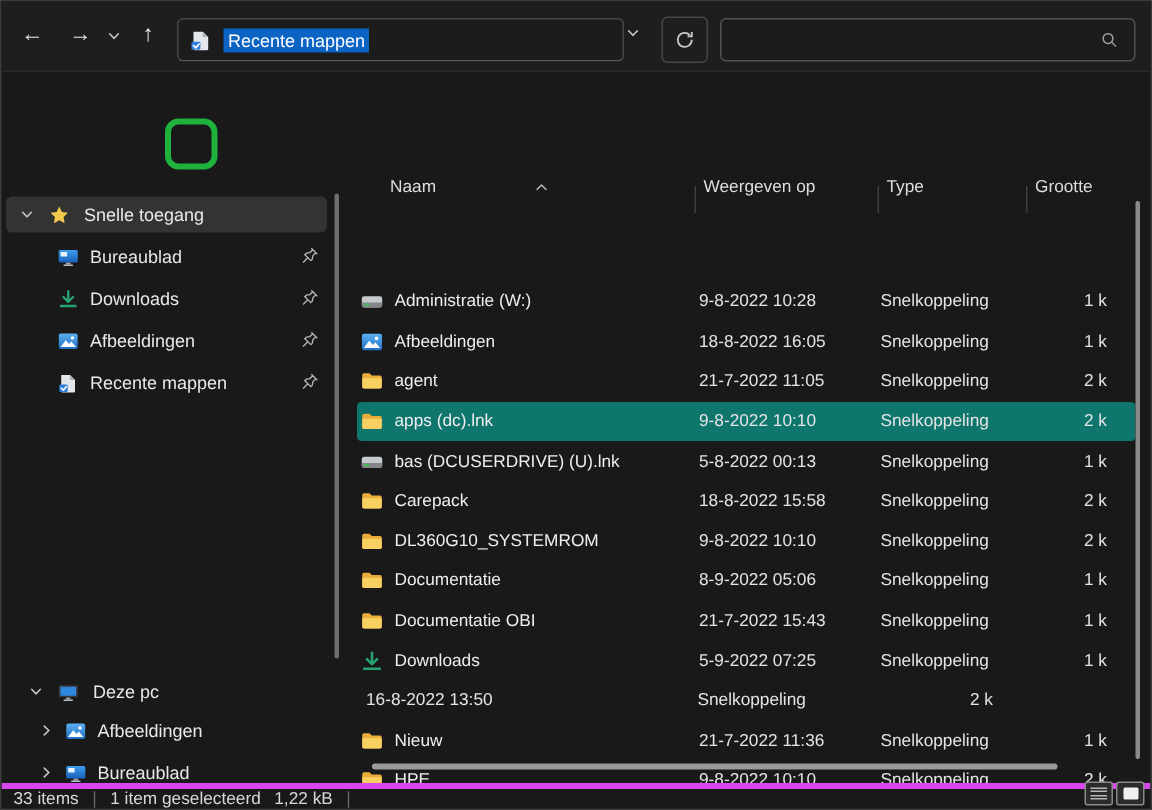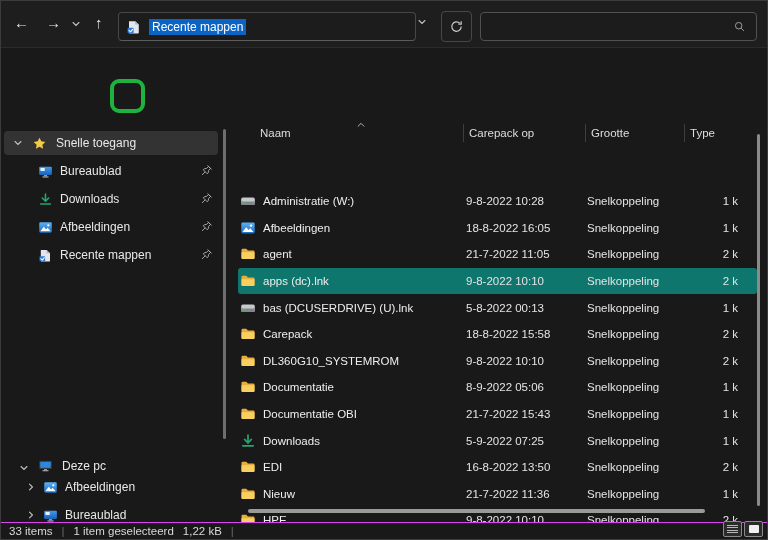--- a/index.html
+++ b/index.html
@@ -47,48 +47,48 @@
   .annotation{position:absolute;left:109px;top:78px;width:35px;height:34px;border:4px solid #1fb23d;border-radius:9px;box-sizing:border-box;z-index:60;}
 
   
   .sidebar{position:absolute;top:118px;left:0;width:230px;bottom:17px;overflow:hidden;font-size:12px;}
   .qa-header{margin:12px 13px 2px 3px;height:24px;display:flex;align-items:center;background:#333333;border-radius:4px;}
   .qa-header .chev{margin-left:9px;} .qa-header .star{margin-left:9px;} .qa-header .lbl{margin-left:9px;}
   .side-item{height:28px;display:flex;align-items:center;padding-left:37px;position:relative;}
   .side-item .lbl{margin-left:7px;}
   .side-item .pin{position:absolute;right:18px;top:7px;}
   .pc-group{position:absolute;top:330px;left:0;right:0;}
-  .pc-header{height:24px;display:flex;align-items:flex-end;padding-left:9px;}
+  .pc-header{height:24px;display:flex;align-items:center;padding-left:9px;}
   .pc-header .lbl{margin-left:9px;}
   .pc-header .icon{margin-left:9px;}
   .pc-item{height:28px;display:flex;align-items:center;padding-left:18px;}
   .pc-item .icon{margin-left:7px;} .pc-item .lbl{margin-left:7px;}
   .side-scroll{position:absolute;left:222px;top:10px;width:3px;height:310px;background:#6e6e6e;border-radius:2px;}
 
   
   .list{position:absolute;left:233px;top:118px;right:0;bottom:17px;overflow:hidden;font-size:11.5px;}
   .cols{position:absolute;top:0;left:7px;right:10px;height:28px;display:grid;grid-template-columns:222px 122px 99px 1fr;align-items:center;color:#dedede;}
-  .colcell{position:relative;height:100%;display:flex;align-items:center;}
+  .colcell{position:relative;height:100%;display:flex;align-items:flex-start;}
   .colcell.c-name{padding-left:19px;}
   .colcell.c-date,.colcell.c-type,.colcell.c-size{padding-left:6px;}
   .colcell.c-date::before,.colcell.c-type::before,.colcell.c-size::before{
      content:"";position:absolute;left:0;top:5px;height:18px;width:1px;background:#3e3e3e;}
   .sortmark{position:absolute;left:115px;top:1px;}
   .rows{position:absolute;top:29px;left:4px;right:10px;height:358px;overflow:hidden;margin-top:40px;}
   .row{height:26.6px;display:grid;grid-template-columns:222px 122px 99px 1fr;align-items:center;border-radius:3px;color:#e4e4e4;}
   .row.selected{background:#0f766e;}
   .cell{overflow:hidden;white-space:nowrap;}
   .cell.name{display:flex;align-items:center;gap:7px;padding-left:2px;color:#eeeeee;}
   .cell.date{padding-left:6px;} .cell.type{padding-left:5px;}
   .cell.size{text-align:right;padding-right:19px;}
   .vscroll{position:absolute;right:7px;top:133px;width:3px;height:372px;background:#8a8a8a;border-radius:2px;}
   .hscroll{position:absolute;left:247px;top:508px;width:457px;height:4px;background:#9a9a9a;border-radius:2px;}
 
   
-  .statusbar{position:absolute;left:0;right:0;bottom:0;height:17px;background:#191919;border-top:1px solid #d946ef;
+  .statusbar{position:absolute;left:0;right:0;bottom:0;height:17px;background:#191919;border-top:4px solid #d946ef;
              display:flex;align-items:center;padding-left:8px;gap:9px;font-size:11.5px;color:#d8d8d8;box-sizing:border-box;}
   .ssep{color:#6a6a6a;}
   .viewbtn{position:absolute;bottom:2px;width:19px;height:16px;border:1px solid #8a8a8a;background:#2b2b2b;border-radius:2px;
            display:flex;align-items:center;justify-content:center;box-sizing:border-box;}
   .viewbtn.details{right:25px;}
   .viewbtn.thumbs{right:4px;}
   .vlines{width:11px;height:9px;display:flex;flex-direction:column;justify-content:space-between;}
   .vlines i{height:1.4px;background:#b8b8b8;display:block;}
   .vrect{width:10px;height:8px;background:#f0f0f0;border-radius:1px;}
 </style>
@@ -439,27 +439,27 @@
     <div class="cols">
       <div class="colcell c-name">
         <span>Naam</span>
         <span class="icon i10 sortmark">
             <svg viewBox="0 0 12 12" fill="none" stroke="#b4b4b4" stroke-width="1.2" stroke-linecap="round">
               <path d="M2.5 7.5 6 4l3.5 3.5"></path>
             </svg>
           </span>
       </div>
       <div class="colcell c-date">
-          <span>Carepack op</span>
+          <span>Weergeven op</span>
+        </div>
+      <div class="colcell c-type">
+          <span>Type</span>
         </div>
       <div class="colcell c-size">
           <span>Grootte</span>
-        </div>
-      <div class="colcell c-type">
-          <span>Type</span>
         </div>
     </div>
     <div class="rows" id="rows">
         <div class="row">
           <div class="cell name">
             <span class="icon i16">
               <svg viewBox="0 0 16 16">
                 <rect x="1.2" y="4.5" width="13.6" height="7.5" rx="1.6" fill="#c7cacd"></rect>
                 <path d="M1.2 8.6h13.6v1.8a1.6 1.6 0 0 1-1.6 1.6H2.8a1.6 1.6 0 0 1-1.6-1.6z" fill="#83878c"></path>
                 <rect x="2.8" y="9.3" width="3.4" height="1.4" rx="0.7" fill="#3fc24a"></rect>
@@ -600,29 +600,20 @@
                 <path d="M2.8 12.8h10.4"></path>
               </svg>
             </span>
             <span>Downloads</span>
           </div>
           <div class="cell date">5-9-2022 07:25</div>
           <div class="cell type">Snelkoppeling</div>
           <div class="cell size">1 k</div>
         </div>
         <div class="row">
-          <div class="cell name">
-            <span class="icon i16">
-              <svg viewBox="0 0 16 16">
-                <path d="M1.5 4a1.2 1.2 0 0 1 1.2-1.2h3.6l1.6 1.6h5.4A1.2 1.2 0 0 1 14.5 5.6v6.2a1.2 1.2 0 0 1-1.2 1.2H2.7a1.2 1.2 0 0 1-1.2-1.2z" fill="#e9ae3a"></path>
-                <path d="M1.5 6.2h13v5.6a1.2 1.2 0 0 1-1.2 1.2H2.7a1.2 1.2 0 0 1-1.2-1.2z" fill="#f8cf61"></path>
-              </svg>
-            </span>
-            <span>EDI</span>
-          </div>
           <div class="cell date">16-8-2022 13:50</div>
           <div class="cell type">Snelkoppeling</div>
           <div class="cell size">2 k</div>
         </div>
         <div class="row">
           <div class="cell name">
             <span class="icon i16">
               <svg viewBox="0 0 16 16">
                 <path d="M1.5 4a1.2 1.2 0 0 1 1.2-1.2h3.6l1.6 1.6h5.4A1.2 1.2 0 0 1 14.5 5.6v6.2a1.2 1.2 0 0 1-1.2 1.2H2.7a1.2 1.2 0 0 1-1.2-1.2z" fill="#e9ae3a"></path>
                 <path d="M1.5 6.2h13v5.6a1.2 1.2 0 0 1-1.2 1.2H2.7a1.2 1.2 0 0 1-1.2-1.2z" fill="#f8cf61"></path>

